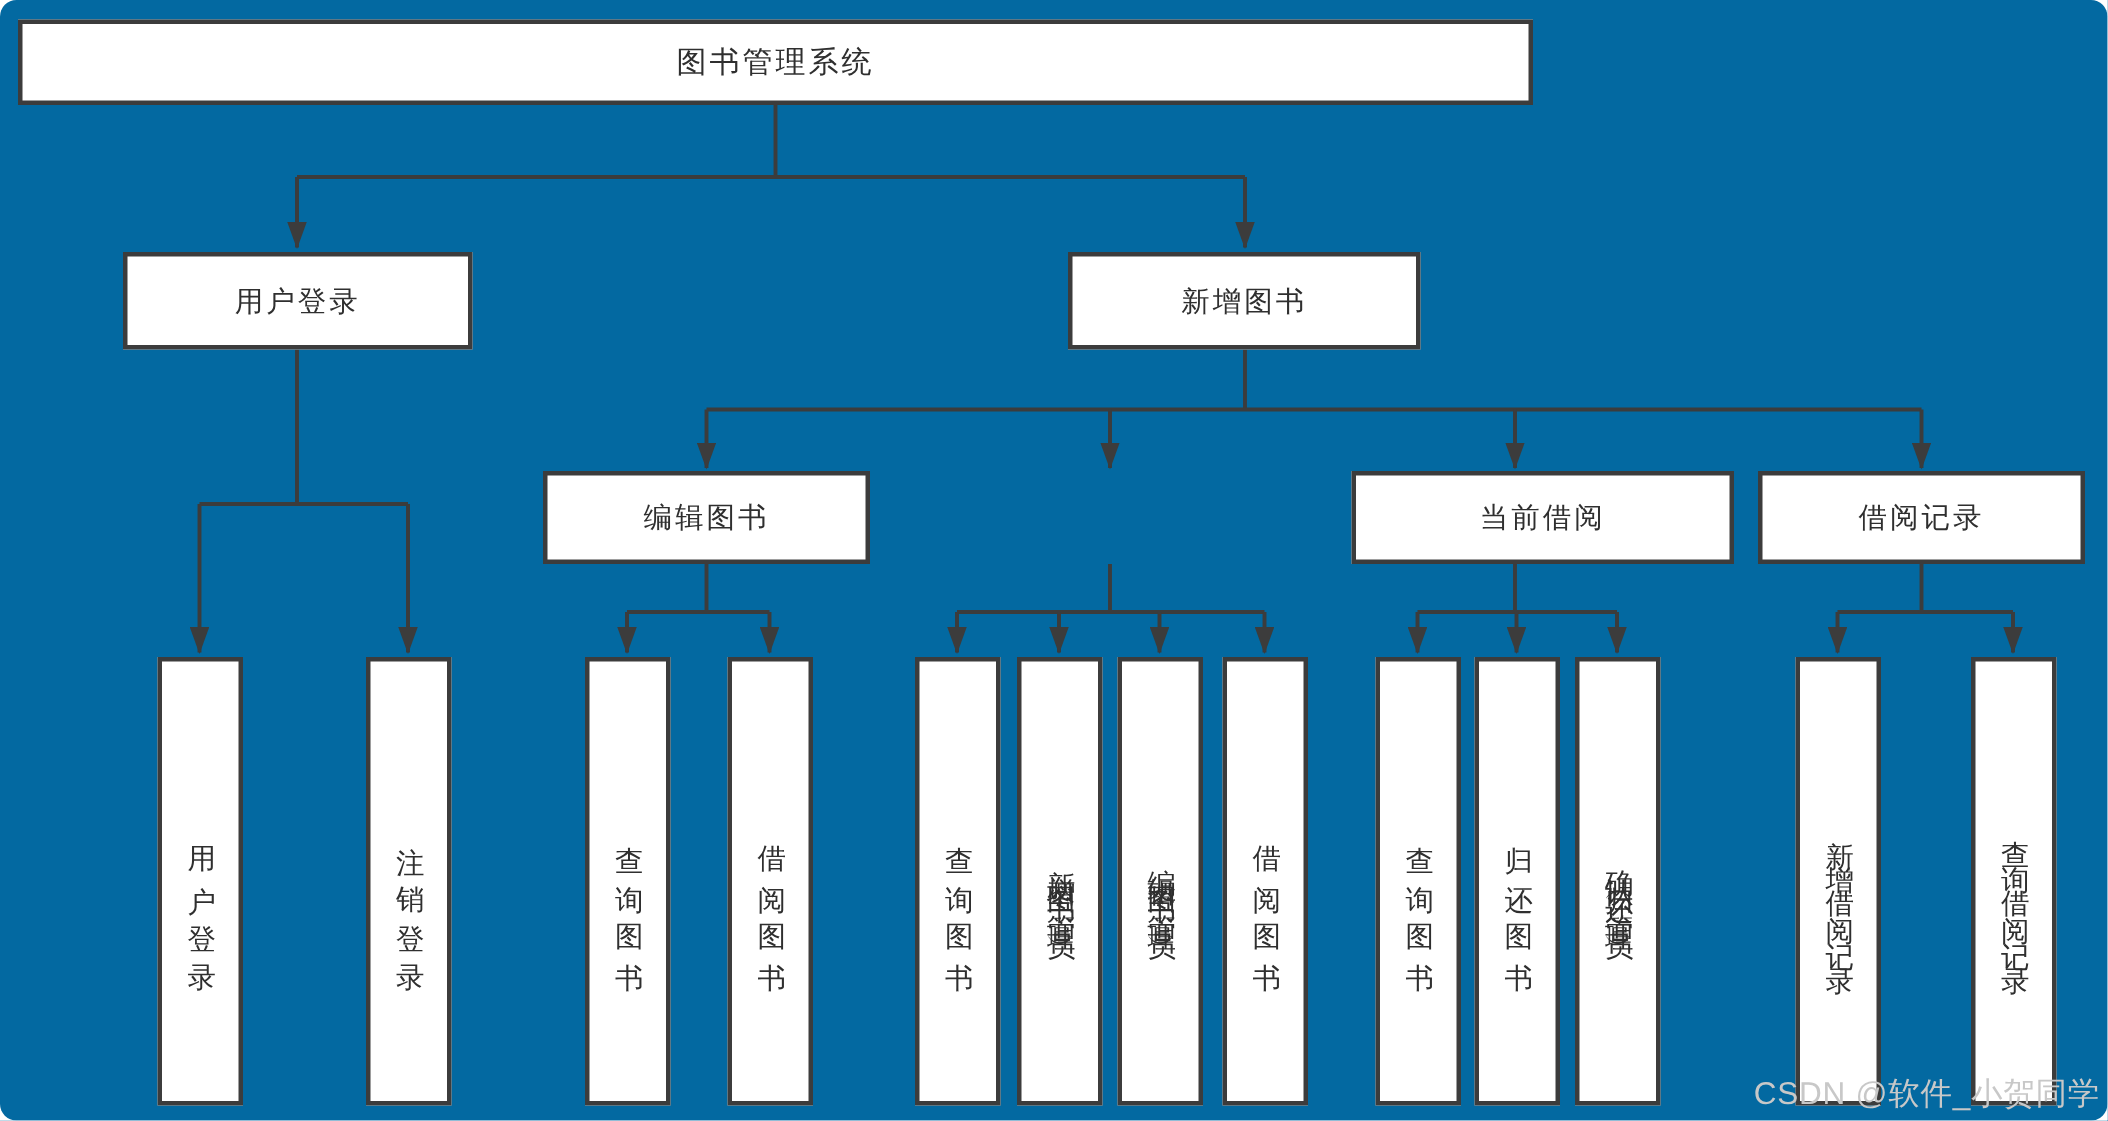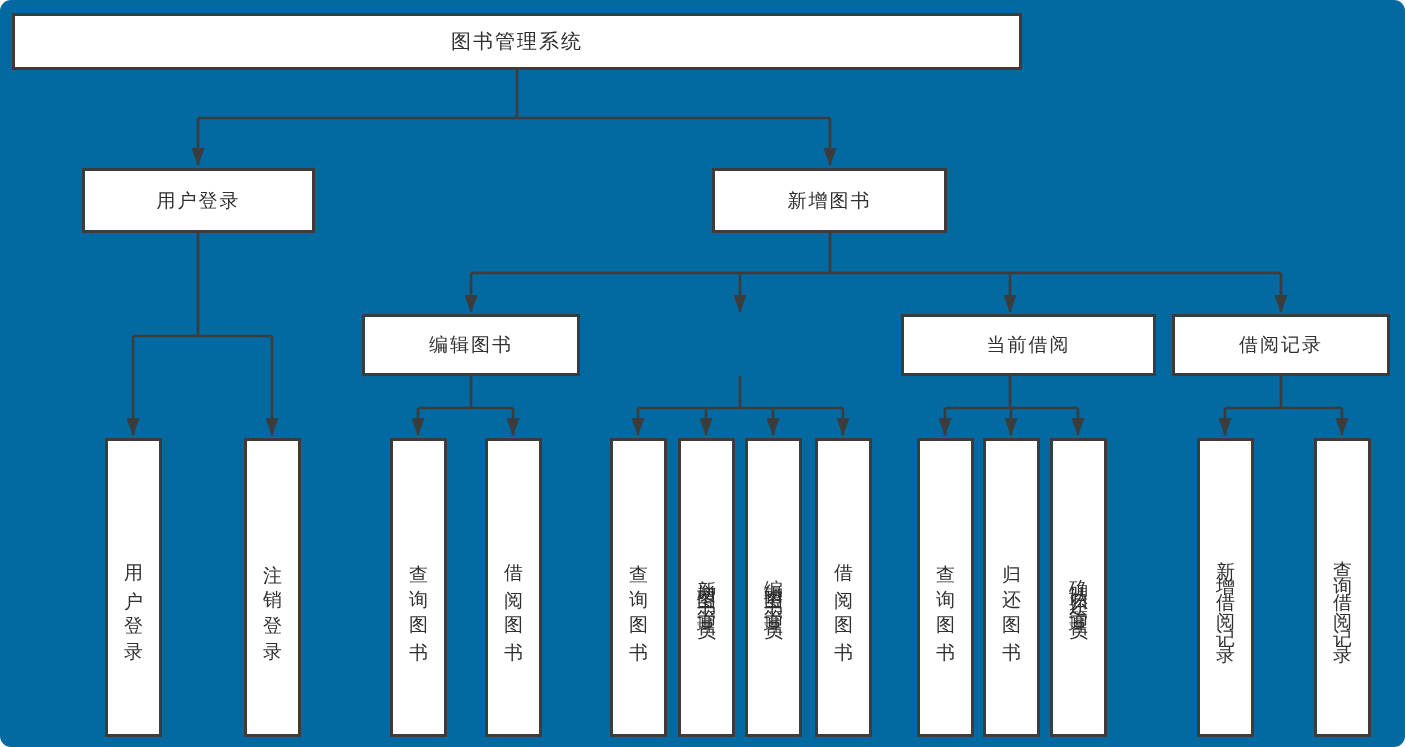--- a/index.html
+++ b/index.html
@@ -167,14 +167,15 @@
     <span>确认归还（管理员）</span>
   </div>
 
   <div class="node vnode sp-md" style="left:1197px;">
     <span>新增借阅记录</span>
   </div>
   <div class="node vnode sp-md" style="left:1314px;">
     <span>查询借阅记录</span>
   </div>
 
+  <div class="watermark">CSDN @软件_小贺同学</div>
 
 </div>
 
 </body></html>

